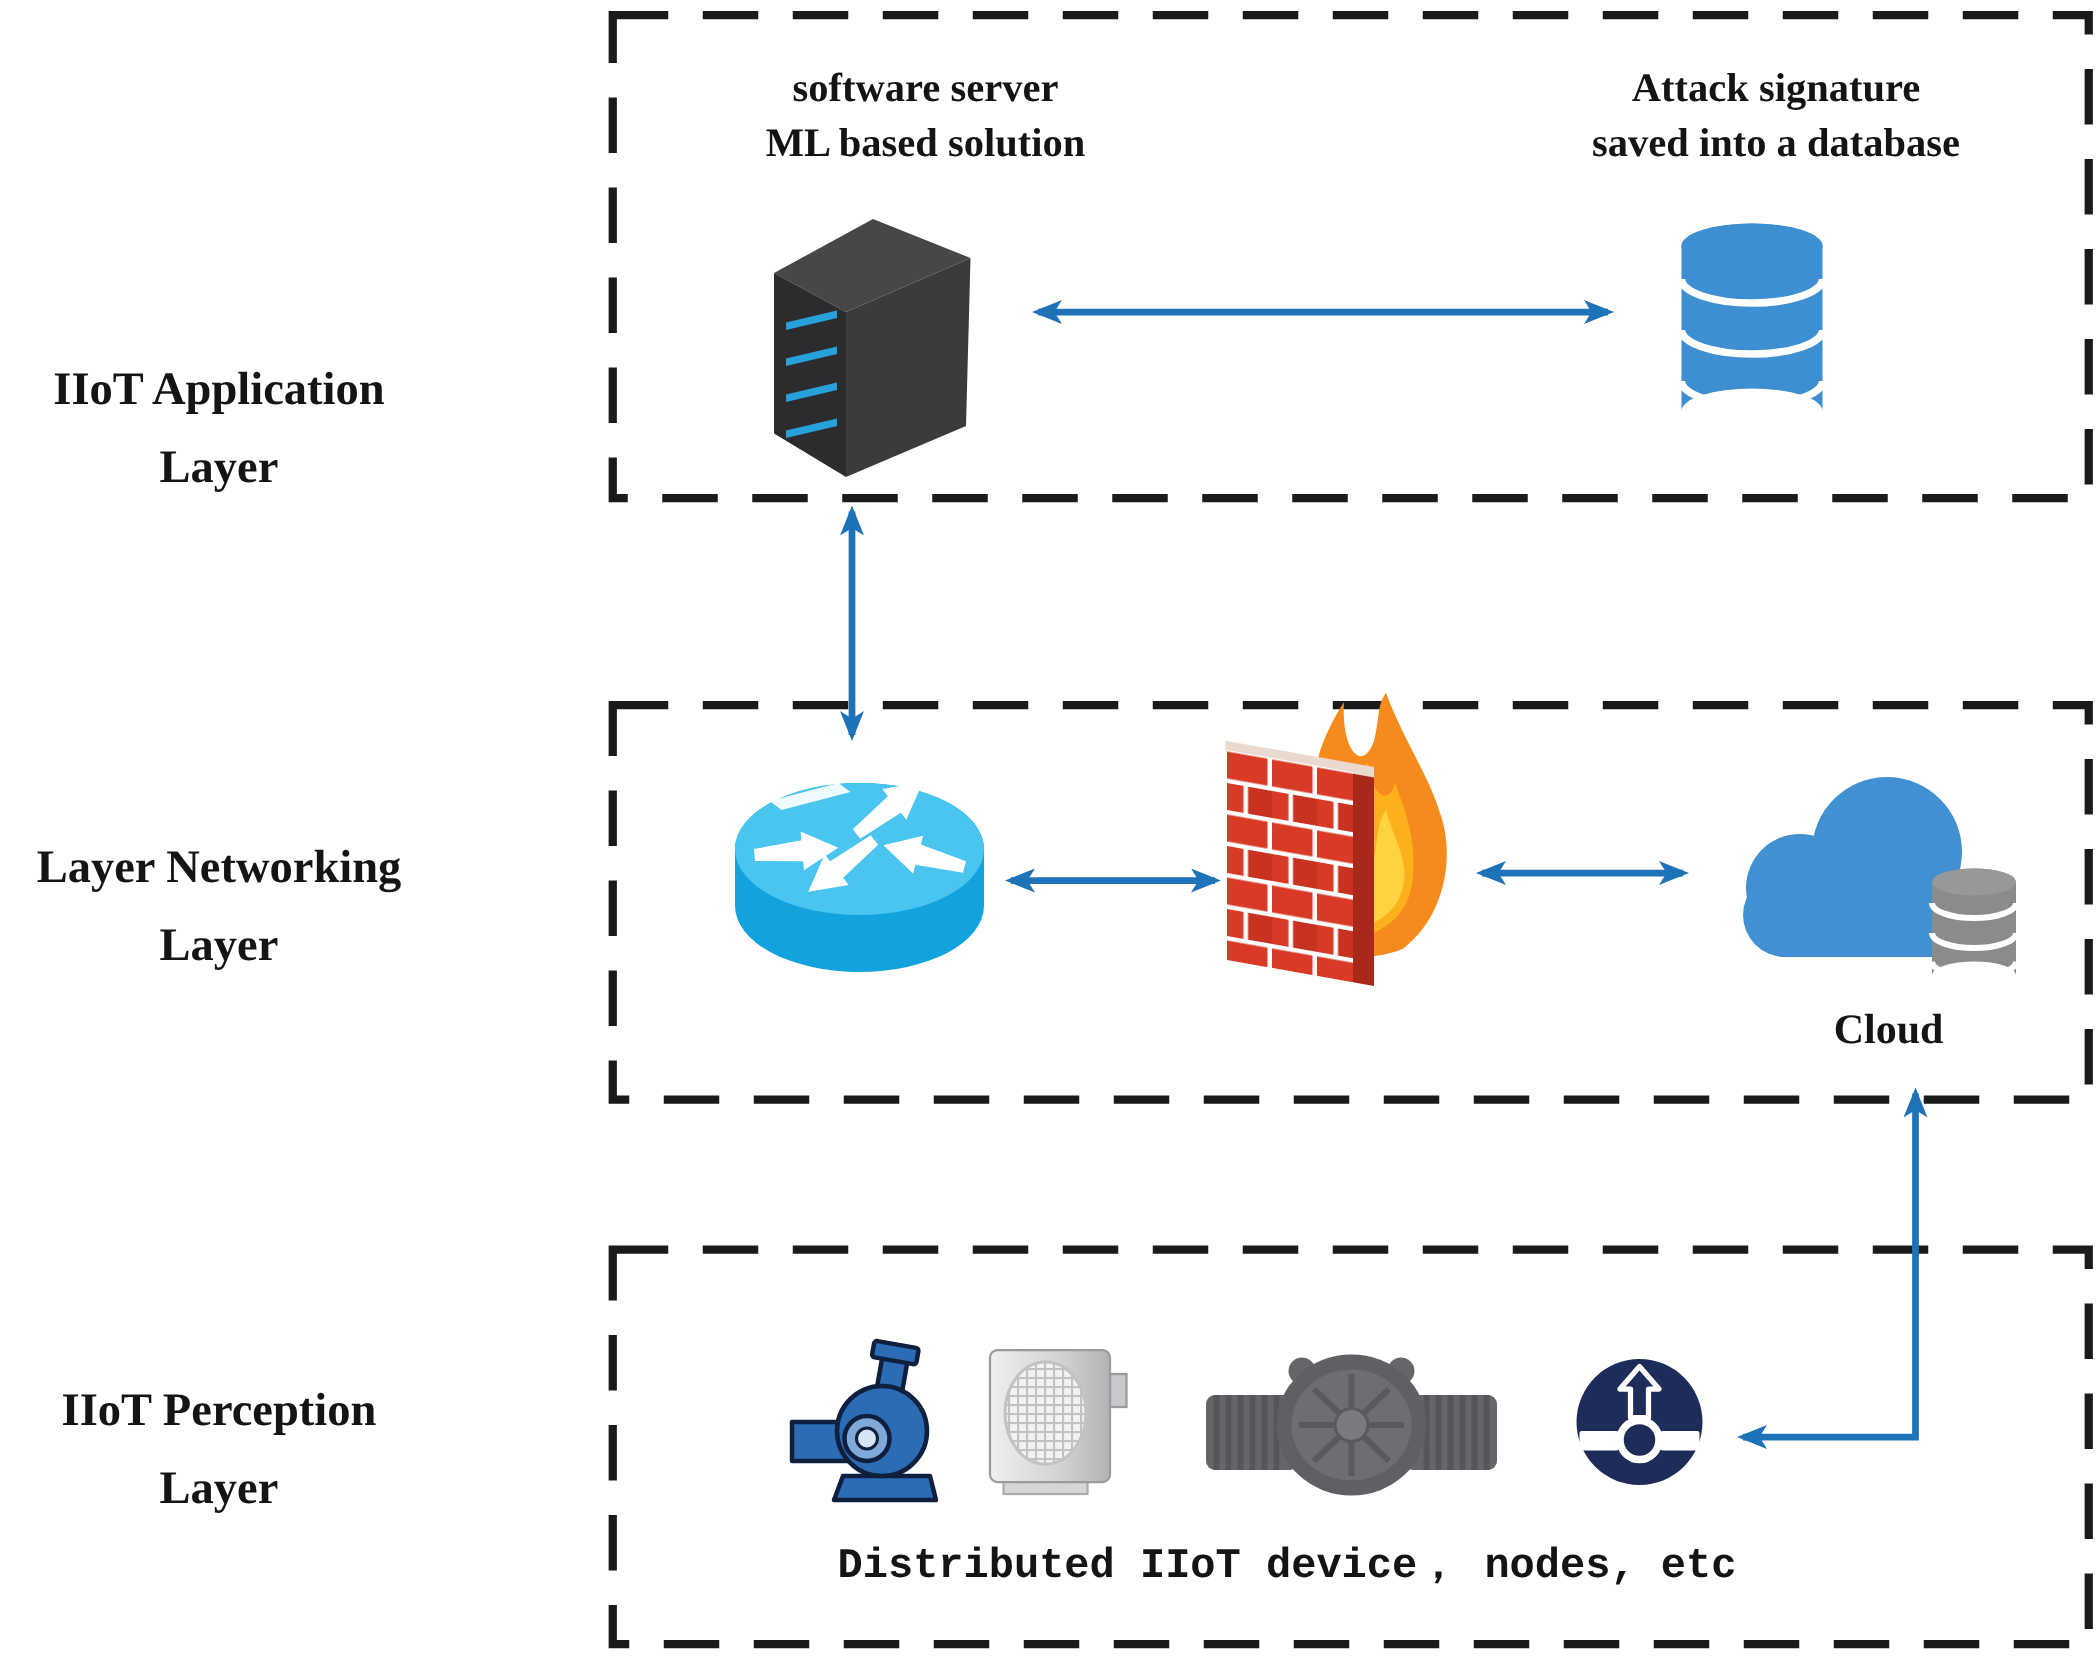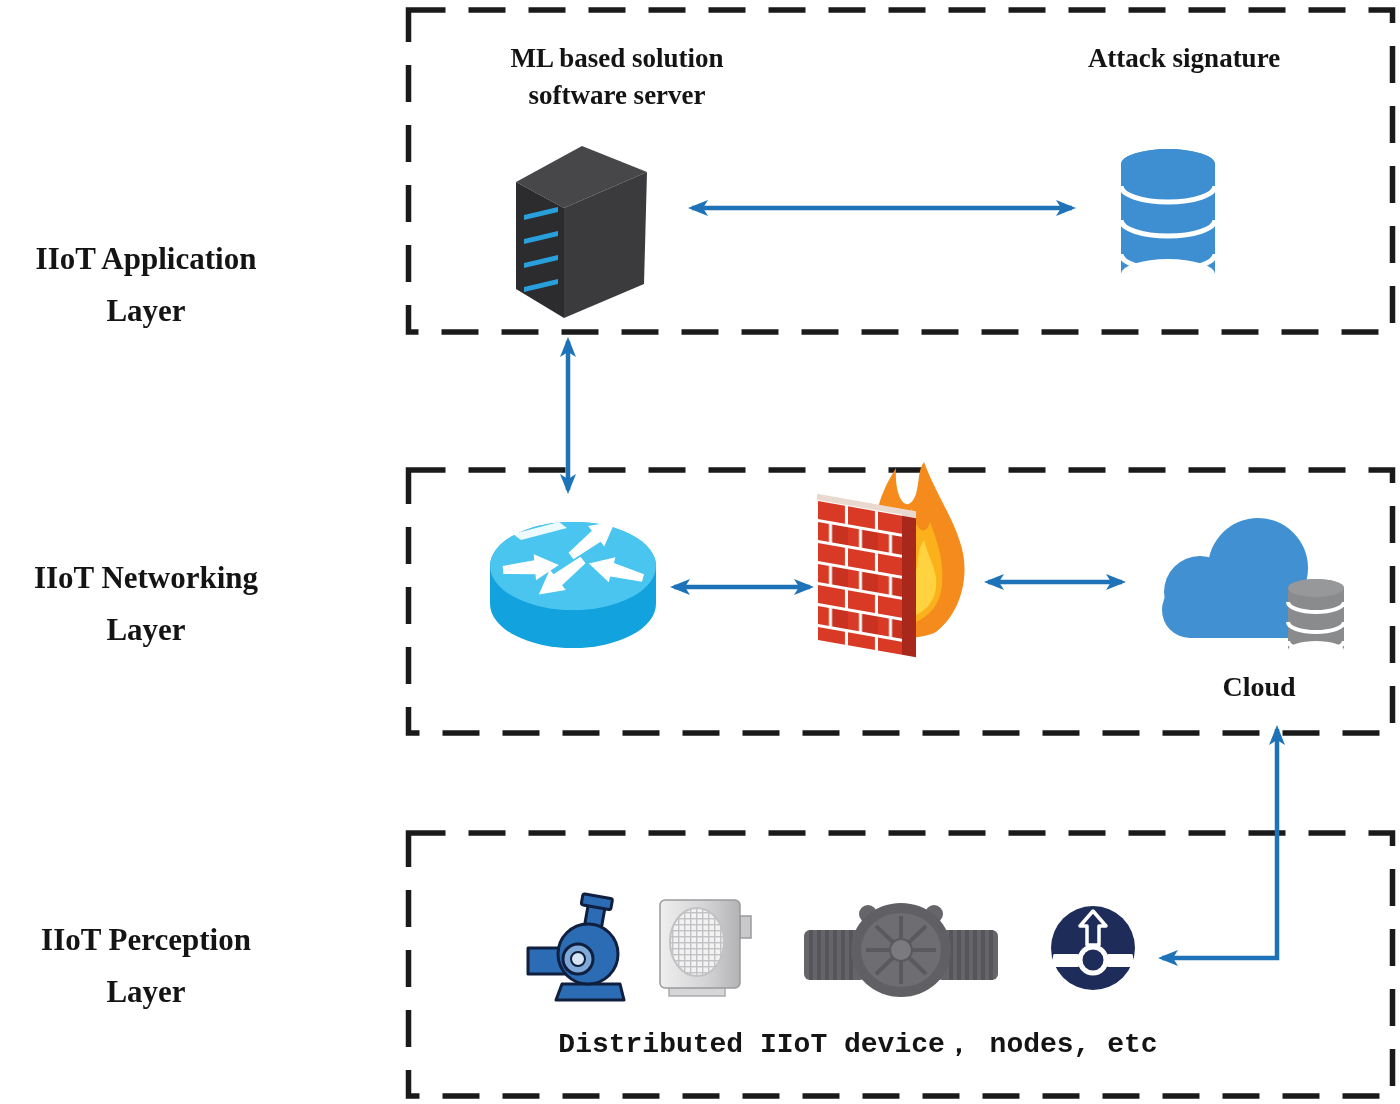--- a/index.html
+++ b/index.html
@@ -179,33 +179,34 @@
     <circle cx="43" cy="55" r="13" fill="#1e2c5a" stroke="#ffffff" stroke-width="5"></circle>
     <path d="M43,6 L56,21 L49,21 L49,40 L37,40 L37,21 L30,21 Z" fill="#1e2c5a" stroke="#ffffff" stroke-width="3.5" stroke-linejoin="round"></path>
   </g>
 </svg>
 
   <div class="txt layer-label" style="top:185px;margin-top:48px;">
     <div>IIoT Application</div>
     <div>Layer</div>
   </div>
   <div class="txt layer-label" style="top:552px;">
-    <div>IIoT Networking</div>
+    <div>Layer Networking</div>
     <div>Layer</div>
   </div>
   <div class="txt layer-label" style="top:914px;">
     <div>IIoT Perception</div>
     <div>Layer</div>
   </div>
 
   <div class="txt node-label" style="left:467px;top:40px;width:300px;">
+    <div>software server</div>
     <div>ML based solution</div>
-    <div>software server</div>
   </div>
   <div class="txt node-label" style="left:1034px;top:40px;width:300px;">
     <div>Attack signature</div>
+    <div>saved into a database</div>
   </div>
 
   <div class="txt name-label" style="left:1159px;top:671px;width:200px;">Cloud</div>
 
   <div class="txt caption" style="left:458px;top:1027px;width:800px;font-family:Liberation Mono, monospace;">Distributed IIoT device， nodes, etc</div>
 
 </div>
 
 </body></html>

